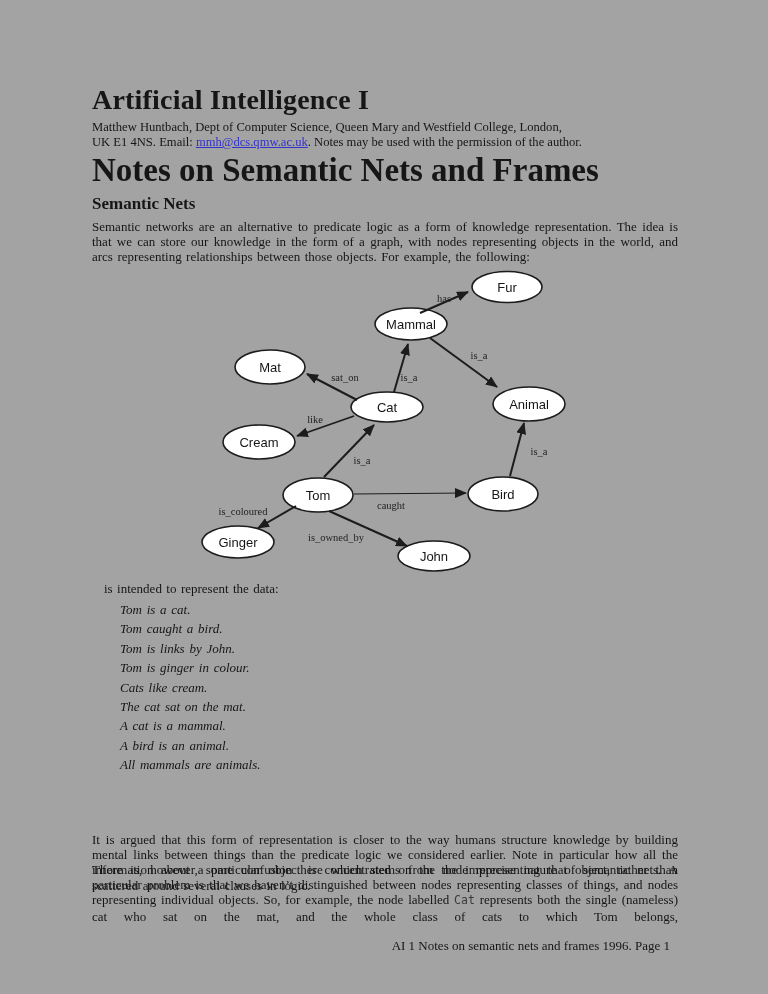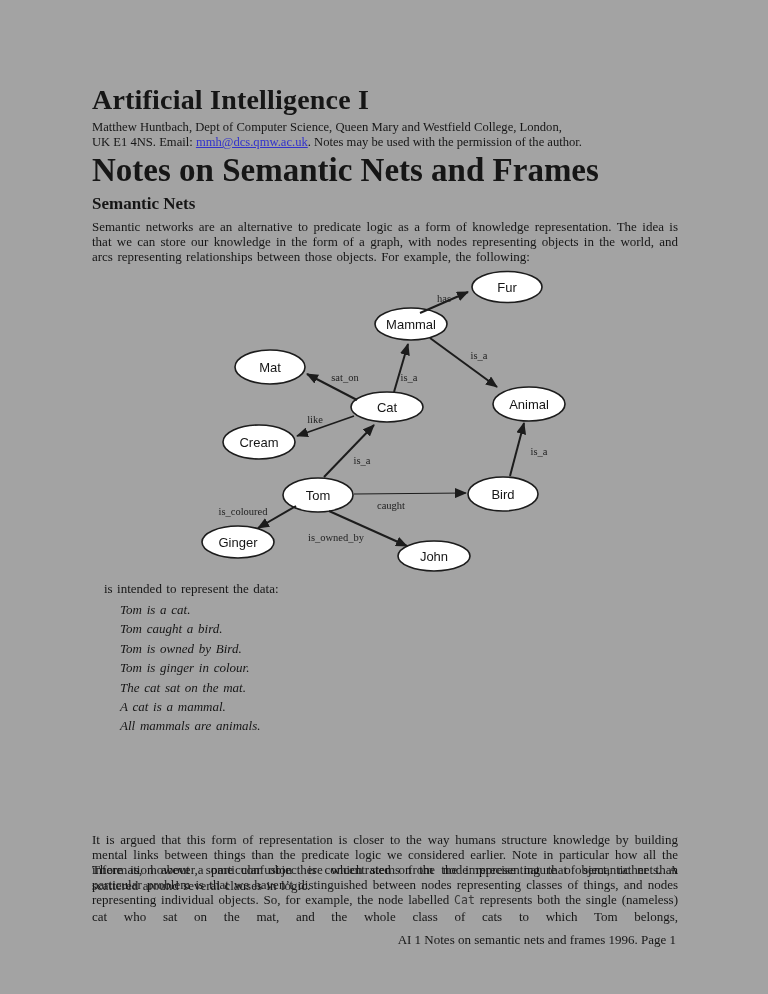--- a/index.html
+++ b/index.html
@@ -16,21 +16,21 @@
   h3.section-heading{top:194px;font-size:17px;line-height:20px;font-weight:bold;}
   p.body-par{font-size:13px;line-height:15.2px;text-align:justify;word-spacing:1.2px;}
   p.intro{top:219px;}
   .diagram-svg{position:absolute;left:0;top:266px;width:768px;height:314px;}
   p.caption{top:581px;text-align:left;margin-left:12px;}
   .statements{top:600px;font-size:13px;font-style:italic;word-spacing:1.5px;margin-left:28px;}
   .stmt{height:19.4px;line-height:19.4px;}
   p.argued{top:832px;}
   p.confusion{top:862px;text-align-last:justify;}
   .code{font-family:"DejaVu Sans Mono","Liberation Mono",monospace;font-size:11.5px;color:#3a3a3a;}
-  .footer{position:absolute;right:92px;top:932px;font-size:13px;line-height:15px;text-align:right;margin:0;}
+  .footer{position:absolute;right:92px;top:932px;font-size:13px;line-height:15px;text-align:right;margin:6px;}
 </style>
 </head>
 <body>
 
 <div class="page">
 
   <h1 class="abs doc-title">Artificial Intelligence I</h1>
 
   <div class="abs author">
     <div>Matthew Huntbach, Dept of Computer Science, Queen Mary and Westfield College, London,</div>
@@ -93,24 +93,26 @@
         <line x1="329" y1="245" x2="407" y2="280" stroke="#1c1c1c" stroke-width="2" marker-end="url(#arrowhead)"></line>
         <text x="336" y="275" text-anchor="middle" font-family="&quot;Liberation Serif&quot;, serif" font-size="10.5px" fill="#222222">is_owned_by</text>
       </g>
   </svg>
 
   <p class="abs body-par caption">is intended to represent the data:</p>
 
   <div class="abs statements">
     <div class="stmt">Tom is a cat.</div>
     <div class="stmt">Tom caught a bird.</div>
-    <div class="stmt">Tom is owned by Bird.</div>
+    <div class="stmt">Tom is links by John.</div>
     <div class="stmt">Tom is ginger in colour.</div>
+    <div class="stmt">Cats like cream.</div>
     <div class="stmt">The cat sat on the mat.</div>
     <div class="stmt">A cat is a mammal.</div>
+    <div class="stmt">A bird is an animal.</div>
     <div class="stmt">All mammals are animals.</div>
   </div>
 
   <p class="abs body-par argued">It is argued that this form of representation is closer to the way humans structure knowledge by building mental links between things than the predicate logic we considered earlier. Note in particular how all the information about a particular object is concentrated on the node representing that object, rather than scattered around several clauses in logic.</p>
 
   <p class="abs body-par confusion"><span>There is, however, some confusion here which stems from the imprecise nature of semantic nets. A particular problem is that we haven’t distinguished between nodes representing classes of things, and nodes representing individual objects. So, for example, the node labelled </span><span class="code">Cat</span><span> represents both the single (nameless) cat who sat on the mat, and the whole class of cats to which Tom belongs,</span></p>
 
   <div class="footer">AI 1 Notes on semantic nets and frames 1996. Page 1</div>
 
 </div>

